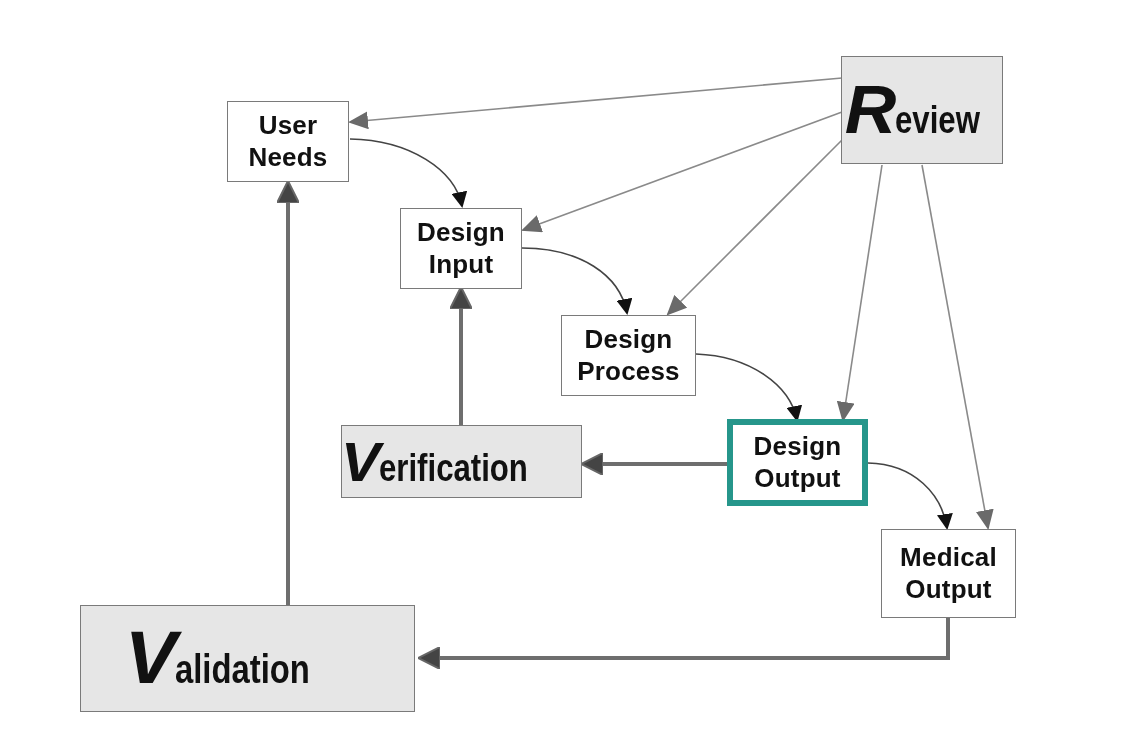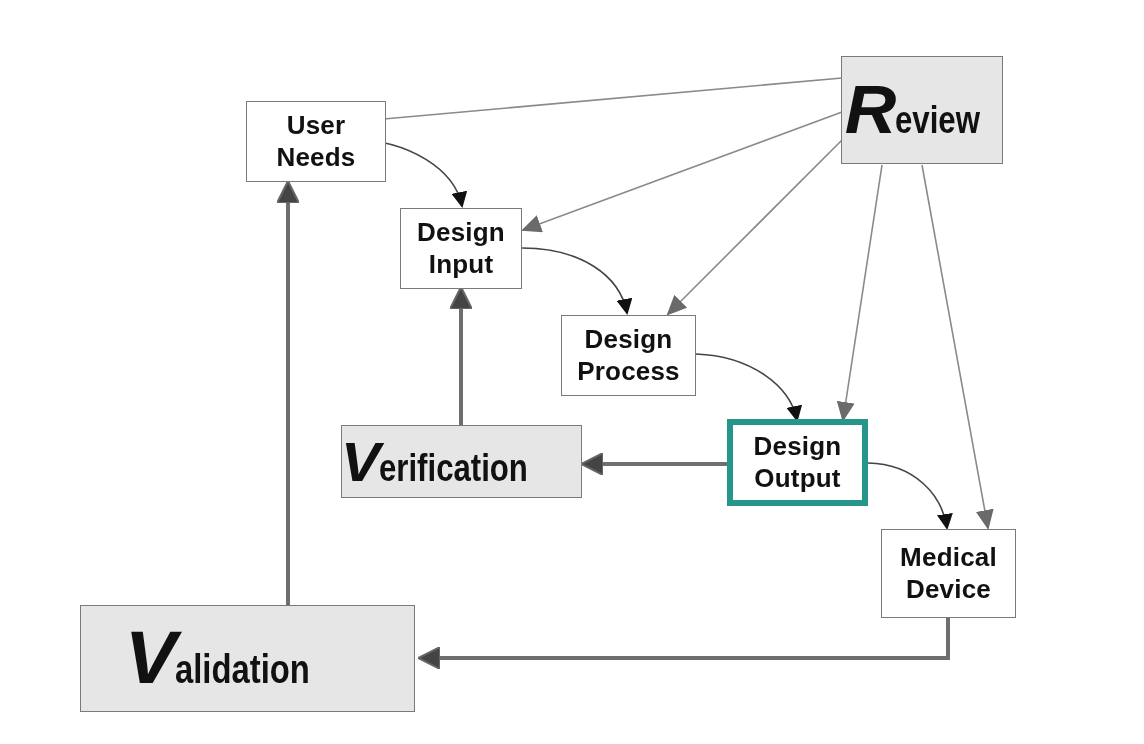--- a/index.html
+++ b/index.html
@@ -45,21 +45,21 @@
   <path d="M522,248 C580,248 620,275 627,313" fill="none" stroke="#444" stroke-width="1.6" marker-end="url(#mCurve)"></path>
   <path d="M696,354 C750,356 790,385 797,420" fill="none" stroke="#444" stroke-width="1.6" marker-end="url(#mCurve)"></path>
   <path d="M868,463 C915,464 942,495 947,528" fill="none" stroke="#444" stroke-width="1.6" marker-end="url(#mCurve)"></path>
 
   <line x1="728" y1="464" x2="583" y2="464" stroke="#6e6e6e" stroke-width="4" marker-end="url(#mThick)"></line>
   <line x1="461" y1="425" x2="461" y2="289" stroke="#6e6e6e" stroke-width="4" marker-end="url(#mThick)"></line>
   <polyline points="948,617 948,658 420,658" fill="none" stroke="#6e6e6e" stroke-width="4" marker-end="url(#mThick)"></polyline>
   <line x1="288" y1="605" x2="288" y2="183" stroke="#6e6e6e" stroke-width="4" marker-end="url(#mThick)"></line>
 </svg>
 
-<div class="node" style="left:227px;top:101px;width:140px;height:81px;margin-left:19px;">
+<div class="node" style="left:227px;top:101px;width:122px;height:81px;">
   <span class="lbl">User
 Needs</span>
 </div>
 
 <div class="node" style="left:400px;top:208px;width:122px;height:81px;">
   <span class="lbl">Design
 Input</span>
 </div>
 
 <div class="node" style="left:561px;top:315px;width:135px;height:81px;">
@@ -67,21 +67,21 @@
 Process</span>
 </div>
 
 <div class="node hl" style="left: 727px; top: 419px; width: 141px; height: 87px; border-color: rgb(38, 150, 139);">
   <span class="lbl">Design
 Output</span>
 </div>
 
 <div class="node" style="left:881px;top:529px;width:135px;height:89px;">
   <span class="lbl">Medical
-Device</span>
+Output</span>
 </div>
 
 <div class="node gray" style="left:841px;top:56px;width:162px;height:108px;">
   <span class="big">
     <span class="cap" style="font-size:68px;">R</span>
       <span class="rest" style="font-size:38px;">eview</span>
   </span>
 </div>
 
 <div class="node gray" style="left:341px;top:425px;width:241px;height:73px;">

